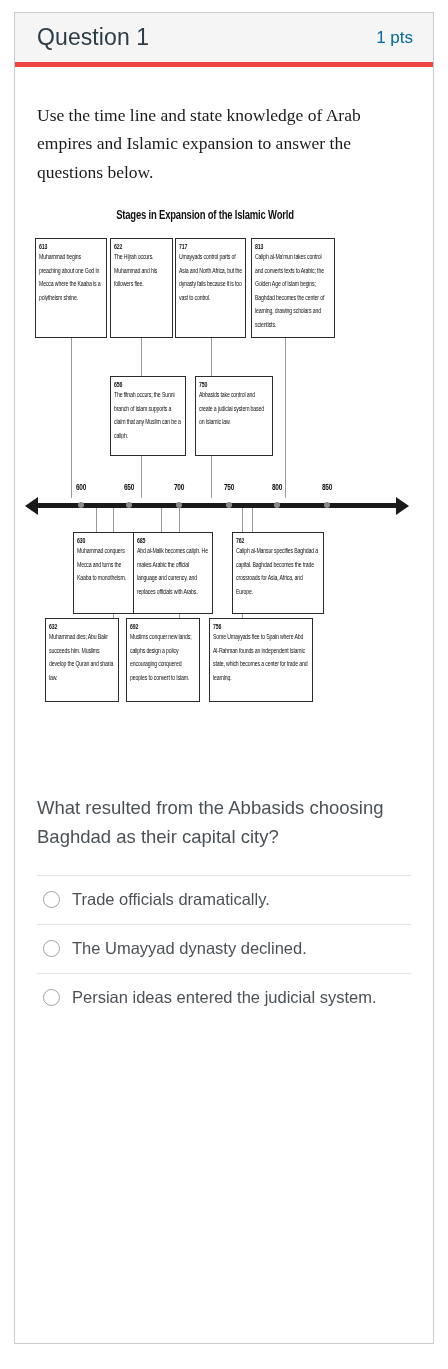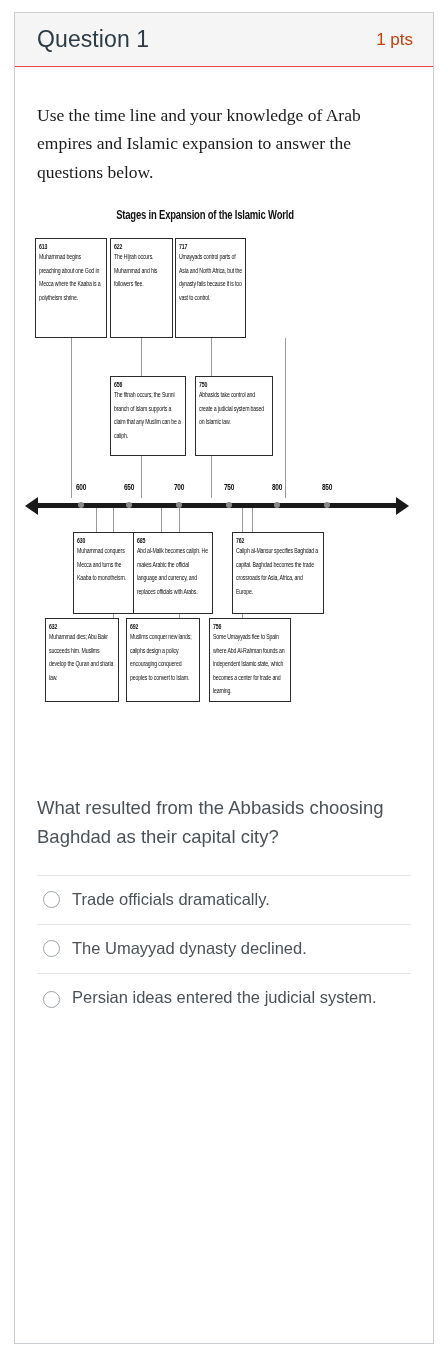--- a/index.html
+++ b/index.html
@@ -33,31 +33,31 @@
 
   
   .q-header {
     box-sizing: border-box;
     display: flex;
     align-items: center;
     justify-content: space-between;
     height: 54px;
     padding: 0 20px 0 22px;
     background: #f5f5f5;
-    border-bottom: 1px solid #ef4444;
+    border-bottom: 5px solid #ef4444;
   }
   .q-title {
     font-size: 23px;
     color: #2d3b45;
     font-weight: normal;
     letter-spacing: .1px;
   }
   .q-points {
     font-size: 17px;
-    color: #c2410c;
+    color: #0369a1;
   }
 
   
   .q-body {
     box-sizing: border-box;
     padding: 34px 22px 10px 22px;
   }
 
   .intro-text {
     font-family: "Liberation Serif", serif;
@@ -180,21 +180,21 @@
     border-top: 1px solid #e3e5e6;
   }
   .answer-row {
     display: flex;
     align-items: flex-start;
     gap: 12px;
     padding: 12px 4px 12px 6px;
     border-bottom: 1px solid #e3e5e6;
     cursor: pointer;
   }
-  .answer-row:last-child { border-bottom: none; align-items: center; }
+  .answer-row:last-child { border-bottom: none; }
   .radio {
     flex: 0 0 auto;
     width: 15px;
     height: 15px;
     border: 1.4px solid #9aa3a8;
     border-radius: 50%;
     background: #fff;
     margin-top: 3px;
   }
   .answer-label {
@@ -209,36 +209,40 @@
 <div class="quiz-wrap">
   <div class="question-card">
 
     <div class="q-header">
       <div class="q-title">Question 1</div>
       <div class="q-points">1 pts</div>
     </div>
 
     <div class="q-body">
 
-      <p class="intro-text">Use the time line and your knowledge of Arab empires and Islamic expansion to answer the questions below.</p>
+      <p class="intro-text">Use the time line and state knowledge of Arab empires and Islamic expansion to answer the questions below.</p>
 
       <div class="timeline-figure">
         <div class="tl-title">Stages in Expansion of the Islamic World</div>
 
         <div class="tl-box" style="left:6px; top:30px; width:72px; height:100px;">
           <span class="yr">613</span>
           <span class="txt">Muhammad begins preaching about one God in Mecca where the Kaaba is a polytheism shrine.</span>
         </div>
         <div class="tl-box" style="left:81px; top:30px; width:63px; height:100px;">
           <span class="yr">622</span>
           <span class="txt">The Hijrah occurs. Muhammad and his followers flee.</span>
         </div>
         <div class="tl-box" style="left:146px; top:30px; width:71px; height:100px;">
           <span class="yr">717</span>
           <span class="txt">Umayyads control parts of Asia and North Africa, but the dynasty fails because it is too vast to control.</span>
+        </div>
+        <div class="tl-box" style="left:222px; top:30px; width:84px; height:100px;">
+          <span class="yr">813</span>
+          <span class="txt">Caliph al-Ma'mun takes control and converts texts to Arabic; the Golden Age of Islam begins; Baghdad becomes the center of learning, drawing scholars and scientists.</span>
         </div>
 
         <div class="tl-box" style="left:81px; top:168px; width:76px; height:80px;">
           <span class="yr">656</span>
           <span class="txt">The fitnah occurs; the Sunni branch of Islam supports a claim that any Muslim can be a caliph.</span>
         </div>
         <div class="tl-box" style="left:166px; top:168px; width:78px; height:80px;">
           <span class="yr">750</span>
           <span class="txt">Abbasids take control and create a judicial system based on Islamic law.</span>
         </div>
@@ -289,21 +293,21 @@
         </div>
 
         <div class="tl-box" style="left:16px; top:410px; width:74px; height:84px;">
           <span class="yr">632</span>
           <span class="txt">Muhammad dies; Abu Bakr succeeds him. Muslims develop the Quran and sharia law.</span>
         </div>
         <div class="tl-box" style="left:97px; top:410px; width:74px; height:84px;">
           <span class="yr">692</span>
           <span class="txt">Muslims conquer new lands; caliphs design a policy encouraging conquered peoples to convert to Islam.</span>
         </div>
-        <div class="tl-box" style="left:180px; top:410px; width:82px; height:84px;">
+        <div class="tl-box" style="left:180px; top:410px; width:104px; height:84px;">
           <span class="yr">756</span>
           <span class="txt">Some Umayyads flee to Spain where Abd Al-Rahman founds an independent Islamic state, which becomes a center for trade and learning.</span>
         </div>
       </div>
 
       <p class="main-question">What resulted from the Abbasids choosing Baghdad as their capital city?</p>
 
       <div class="answers">
 
 

